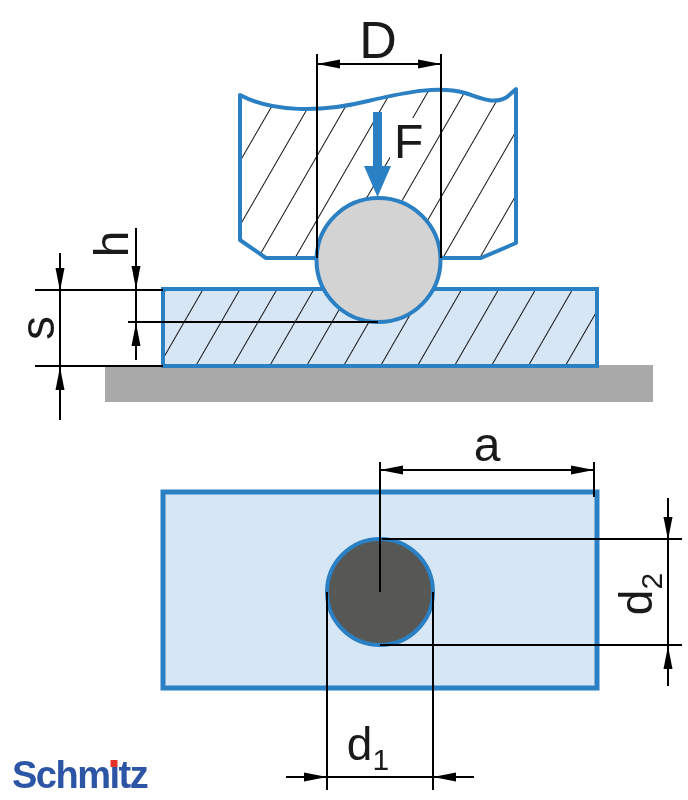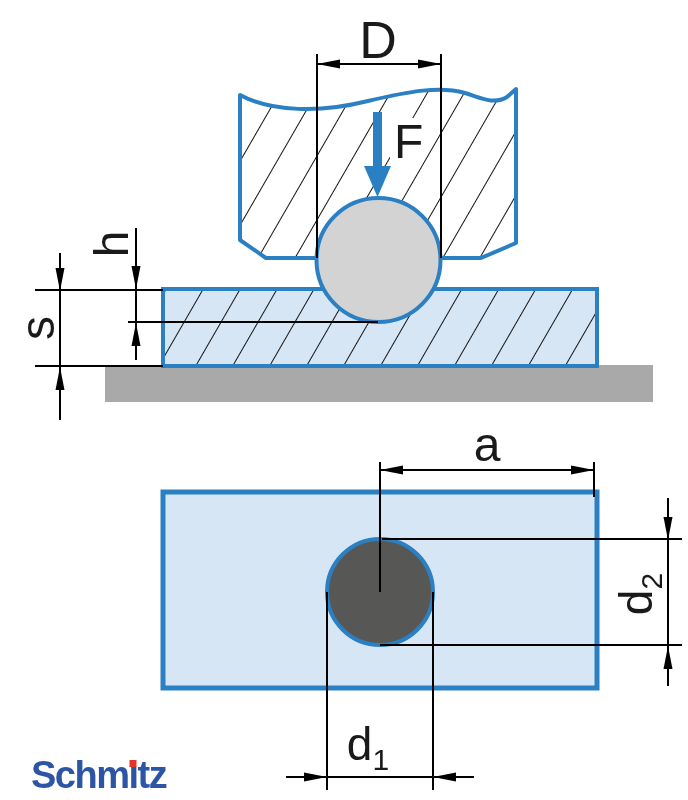--- a/index.html
+++ b/index.html
@@ -8,21 +8,21 @@
     font-family:"Liberation Sans", sans-serif; overflow:hidden;
   }
   svg text {
     font-family:"Liberation Sans","DejaVu Sans",sans-serif;
     fill:#1a1a1a;
   }
   .dim-label   { font-size:48px; }
   .dim-label-lg{ font-size:52px; }
   .dim-sub     { font-size:30px; }
   .logo {
-    position:absolute; left:31px; top:756px;
+    position:absolute; left:12px; top:756px;
     font-size:38px; font-weight:700; letter-spacing:-1.5px;
     color:#2d55a5; line-height:38px; white-space:nowrap;
   }
   .logo .i-wrap { position:relative; display:inline-block; }
   .logo .i-dot {
     position:absolute; left:50%; top:4px; width:7px; height:7px;
     transform:translateX(-50%);
     background:#e5332a;
   }
 </style>

